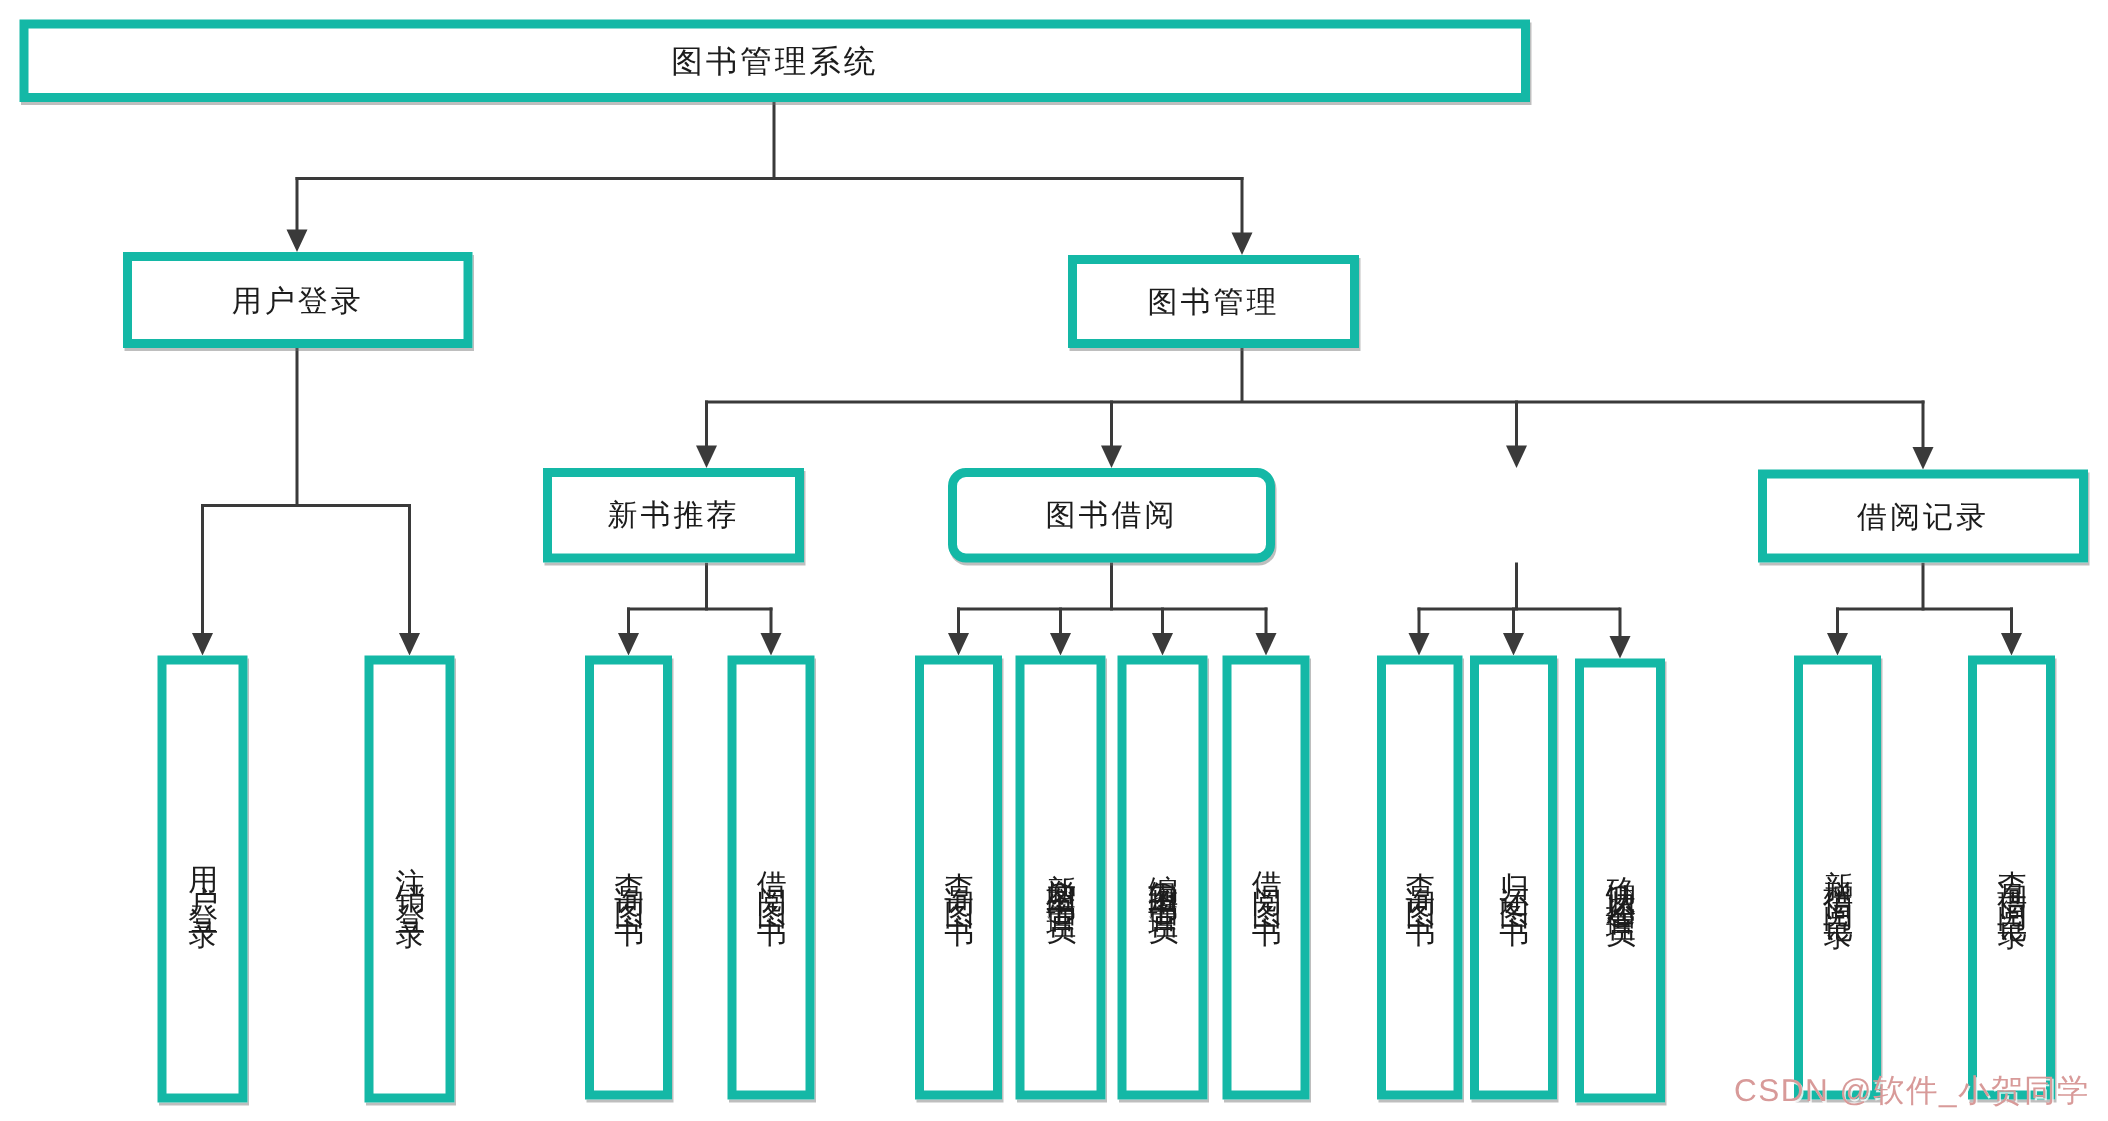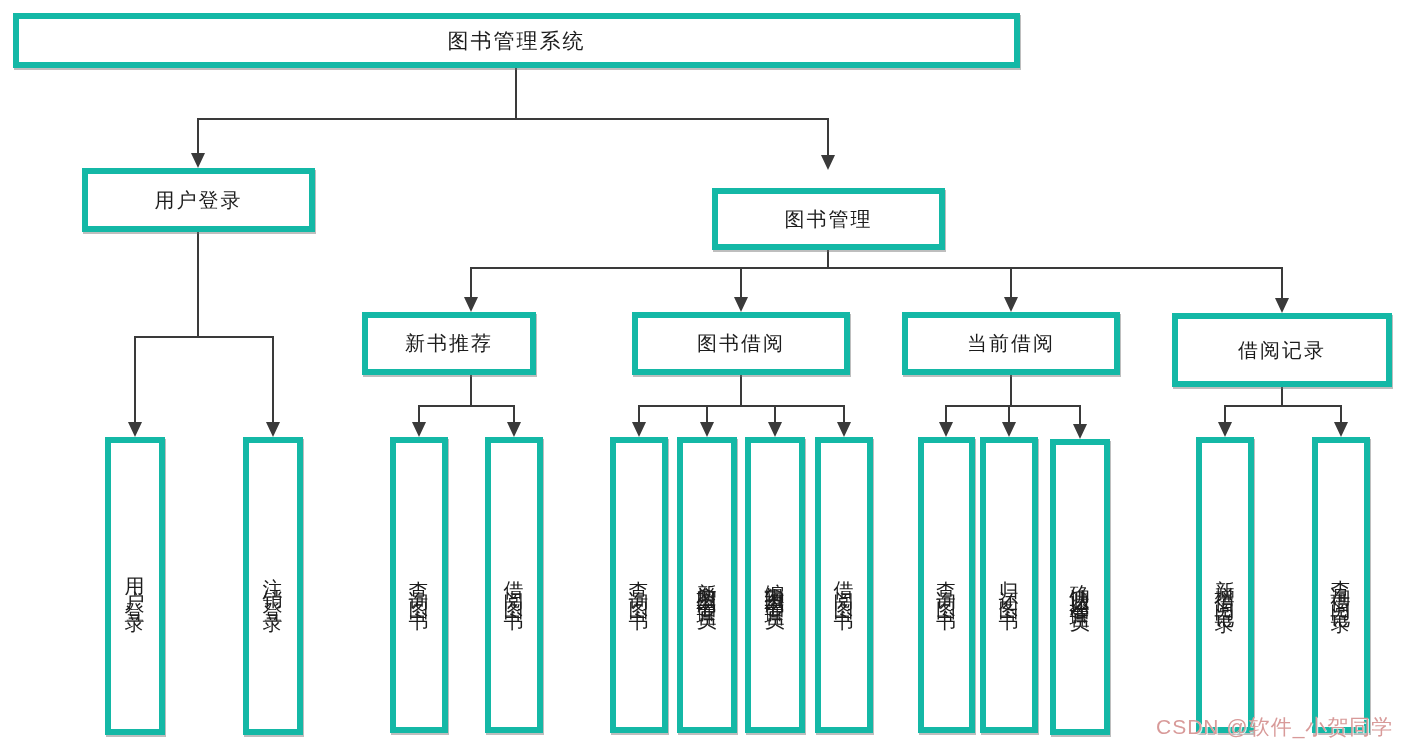--- a/index.html
+++ b/index.html
@@ -91,26 +91,25 @@
   <div class="vline" style="left:1281px;top:375px;height:32px;"></div>
   <div class="hline" style="left:1224px;top:405px;width:118px;"></div>
   <div class="vline" style="left:1224px;top:405px;height:19px;"></div>
   <div class="vline" style="left:1340px;top:405px;height:19px;"></div>
   <div class="arrow" style="left:1218px;top:422px;"></div>
   <div class="arrow" style="left:1334px;top:422px;"></div>
 
   <div class="node" style="left:13px;top:13px;width:1007px;height:55px;font-size:21px;">图书管理系统</div>
 
   <div class="node" style="left:82px;top:168px;width:233px;height:64px;">用户登录</div>
-  <div class="node" style="left:712px;top:170px;width:233px;height:62px;margin-top:18px;">图书管理</div>
+  <div class="node" style="left:712px;top:170px;width:194px;height:62px;">图书管理</div>
 
   <div class="node" style="left:362px;top:312px;width:174px;height:63px;">新书推荐</div>
-  <div class="node" style="left:632px;top:312px;width:218px;height:63px;">图书借阅</div>
-  <div class="node" style="left:902px;top:312px;width:218px;height:63px;">当前借阅</div>
-  <div class="node" style="left:1172px;top:313px;width:220px;height:74px;">借阅记录</div>
+  <div class="node" style="left:632px;top:312px;width:218px;height:63px;border-radius:12px;">图书借阅</div>
+  <div class="node" style="left:1172px;top:313px;width:220px;height:62px;">借阅记录</div>
 
   <div class="node vnode" style="left:105px;top:437px;width:60px;height:298px;letter-spacing:12px;">用户登录</div>
   <div class="node vnode" style="left:243px;top:437px;width:60px;height:298px;letter-spacing:12px;">注销登录</div>
 
   <div class="node vnode" style="left:390px;top:437px;width:58px;height:296px;letter-spacing:10px;">查询图书</div>
   <div class="node vnode" style="left:485px;top:437px;width:58px;height:296px;letter-spacing:10px;">借阅图书</div>
 
   <div class="node vnode" style="left:610px;top:437px;width:58px;height:296px;letter-spacing:10px;">查询图书</div>
   <div class="node vnode" style="left:677px;top:437px;width:60px;height:296px;letter-spacing:4px;">新增图书（管理员）</div>
   <div class="node vnode" style="left:745px;top:437px;width:60px;height:296px;letter-spacing:4px;">编辑图书（管理员）</div>

